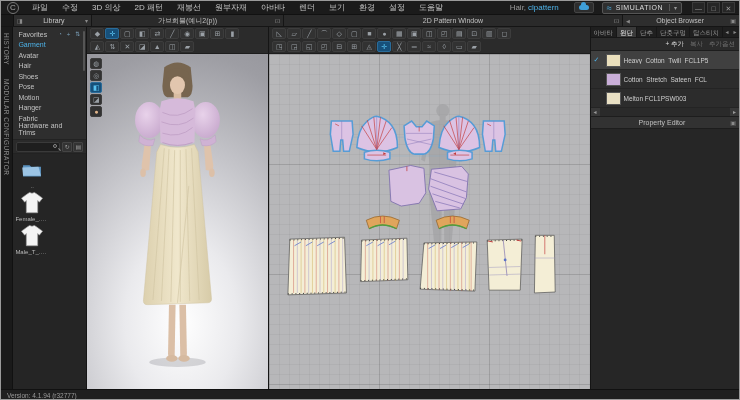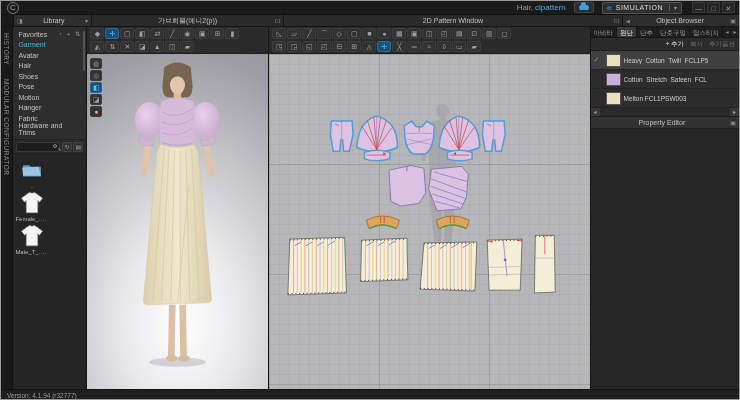--- a/index.html
+++ b/index.html
@@ -10,21 +10,21 @@
     font-family:"Liberation Sans","DejaVu Sans",sans-serif;
     color:#c8c8c8;font-size:8px;-webkit-font-smoothing:antialiased;
   }
   
   .menubar{height:14px;background:#1b1b1b;display:flex;align-items:center;padding:0 4px;border-bottom:1px solid #111;}
   .logo{width:12px;height:12px;border-radius:50%;border:1px solid #777;color:#aaa;font-size:8px;line-height:10px;text-align:center;margin:0 6px 0 2px;}
   .menu-items{display:flex;align-items:center;height:100%;}
   .menu-item{padding:0 7px;line-height:14px;color:#c4c4c4;cursor:default;white-space:nowrap;}
   .mb-spacer{flex:1;}
   .greeting{color:#9a9a9a;margin-right:2px;white-space:nowrap;}
-  .username{color:#4db2e8;margin-right:8px;}
+  .username{color:#4db2e8;margin-right:15px;}
   .cloud-btn{width:20px;height:11px;background:#2d2d2d;border:1px solid #444;border-radius:2px;display:flex;align-items:center;justify-content:center;margin-right:8px;}
   .cloud-shape{position:relative;width:10px;height:5px;background:#3f9fd8;border-radius:4px;}
   .cloud-shape::before{content:"";position:absolute;left:2px;top:-3px;width:5px;height:5px;background:#3f9fd8;border-radius:50%;}
   .sim-btn{display:flex;align-items:center;background:#2f2f2f;border:1px solid #555;border-radius:2px;height:12px;padding:0 4px;margin-right:10px;}
   .sim-icon{color:#4db2e8;font-size:9px;margin-right:4px;}
   .sim-label{color:#ddd;font-size:7px;letter-spacing:.5px;}
   .sim-caret{margin-left:6px;border-left:1px solid #555;padding-left:4px;color:#999;font-size:6px;}
   .win-controls{display:flex;gap:2px;}
   .win-btn{width:13px;height:11px;text-align:center;line-height:11px;color:#9a9a9a;font-size:7px;background:#262626;border:1px solid #3a3a3a;}
   
@@ -104,20 +104,35 @@
   
   .statusbar{height:12px;background:#1f1f1f;border-top:1px solid #111;display:flex;align-items:center;padding:0 6px;font-size:6.5px;color:#9a9a9a;}
 </style>
 </head>
 <body>
 
 <div id="app">
 
   <div class="menubar">
     <div class="logo">C</div>
+    <div class="menu-items">
+
+    <span class="menu-item">파일</span>
+        <span class="menu-item">수정</span>
+        <span class="menu-item">3D 의상</span>
+        <span class="menu-item">2D 패턴</span>
+        <span class="menu-item">재봉선</span>
+        <span class="menu-item">원부자재</span>
+        <span class="menu-item">아바타</span>
+        <span class="menu-item">렌더</span>
+        <span class="menu-item">보기</span>
+        <span class="menu-item">환경</span>
+        <span class="menu-item">설정</span>
+        <span class="menu-item">도움말</span>
+      </div>
     <div class="mb-spacer"></div>
     <span class="greeting">Hair,</span>
     <span class="username">clpattern</span>
     <div class="cloud-btn">
         <span class="cloud-shape"></span>
       </div>
     <div class="sim-btn">
       <span class="sim-icon">≈</span>
       <span class="sim-label">SIMULATION</span>
       <span class="sim-caret">▾</span>

